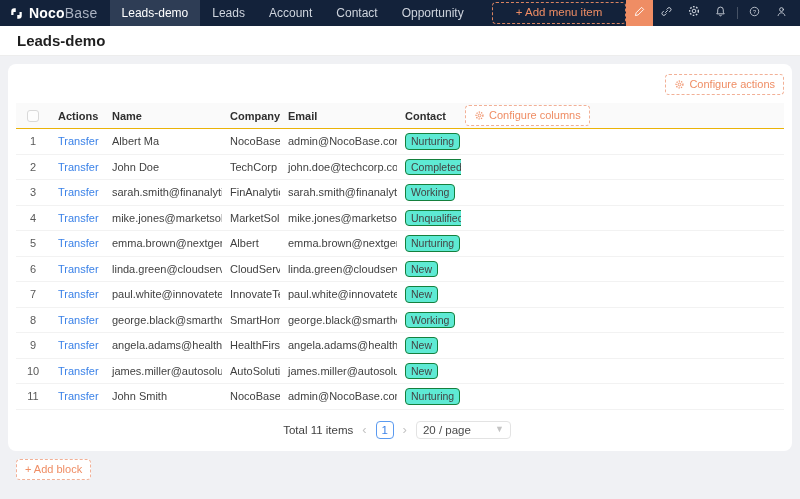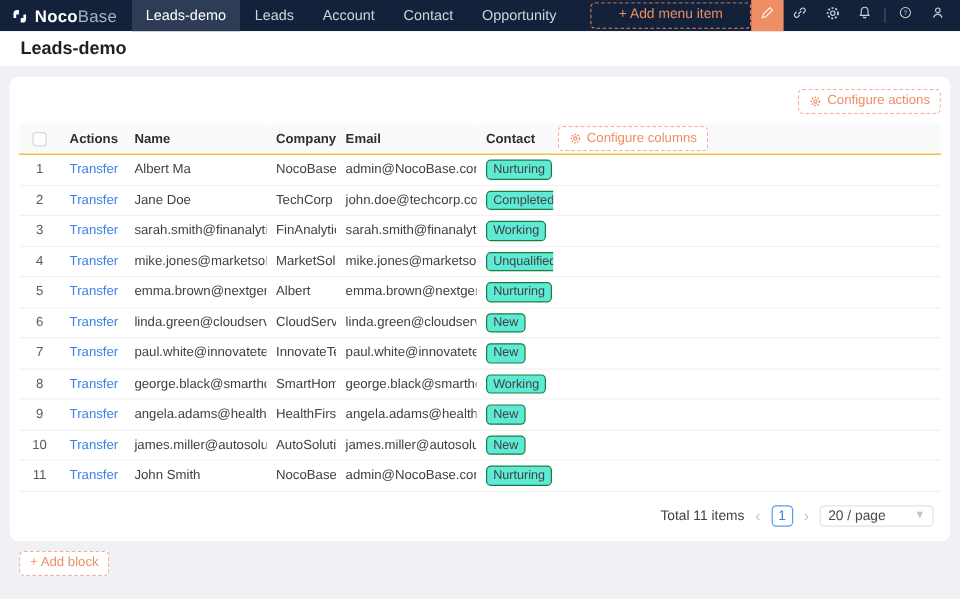--- a/index.html
+++ b/index.html
@@ -72,21 +72,21 @@
     border-radius:3px; background:#fdfdfd; vertical-align:middle; cursor:pointer;
   }
   a.transfer { color:#3b82e8; text-decoration:none; cursor:pointer; }
   .status-tag {
     display:inline-block; border:1px solid #15803d; background:#5eead4; border-radius:4px;
     padding:2px 5px; font-size:10.5px; line-height:1; color:#434343;
   }
 
   
   .pagination {
-    display:flex; justify-content:flex-end; align-items:center; gap:9px;
+    display:flex; justify-content:center; align-items:center; gap:9px;
     padding:11px 6px 12px 0; font-size:11.5px; color:#3f3f3f;
   }
   .page-arrow { color:#c4c4c4; font-size:13px; line-height:1; cursor:default; }
   .page-num {
     min-width:18px; height:18px; line-height:16px; text-align:center;
     border:1px solid #5a9af0; color:#3b82e8; border-radius:4px; background:#fff; cursor:pointer;
   }
   .page-size {
     border:1px solid #e3e3e3; border-radius:4px; padding:2px 6px; display:inline-flex;
     gap:24px; align-items:center; color:#4a4a4a; background:#fff; cursor:pointer;
@@ -223,21 +223,21 @@
         <td><a class="transfer">Transfer</a></td>
         <td>Albert Ma</td>
         <td>NocoBase</td>
         <td>admin@NocoBase.com</td>
         <td><span class="status-tag">Nurturing</span></td>
         <td></td>
       </tr>
           <tr>
         <td class="col-check">2</td>
         <td><a class="transfer">Transfer</a></td>
-        <td>Jane Doe</td>
+        <td>John Doe</td>
         <td>TechCorp</td>
         <td>john.doe@techcorp.com</td>
         <td><span class="status-tag">Completed</span></td>
         <td></td>
       </tr>
           <tr>
         <td class="col-check">3</td>
         <td><a class="transfer">Transfer</a></td>
         <td>sarah.smith@finanalytics.com</td>
         <td>FinAnalytics</td>

